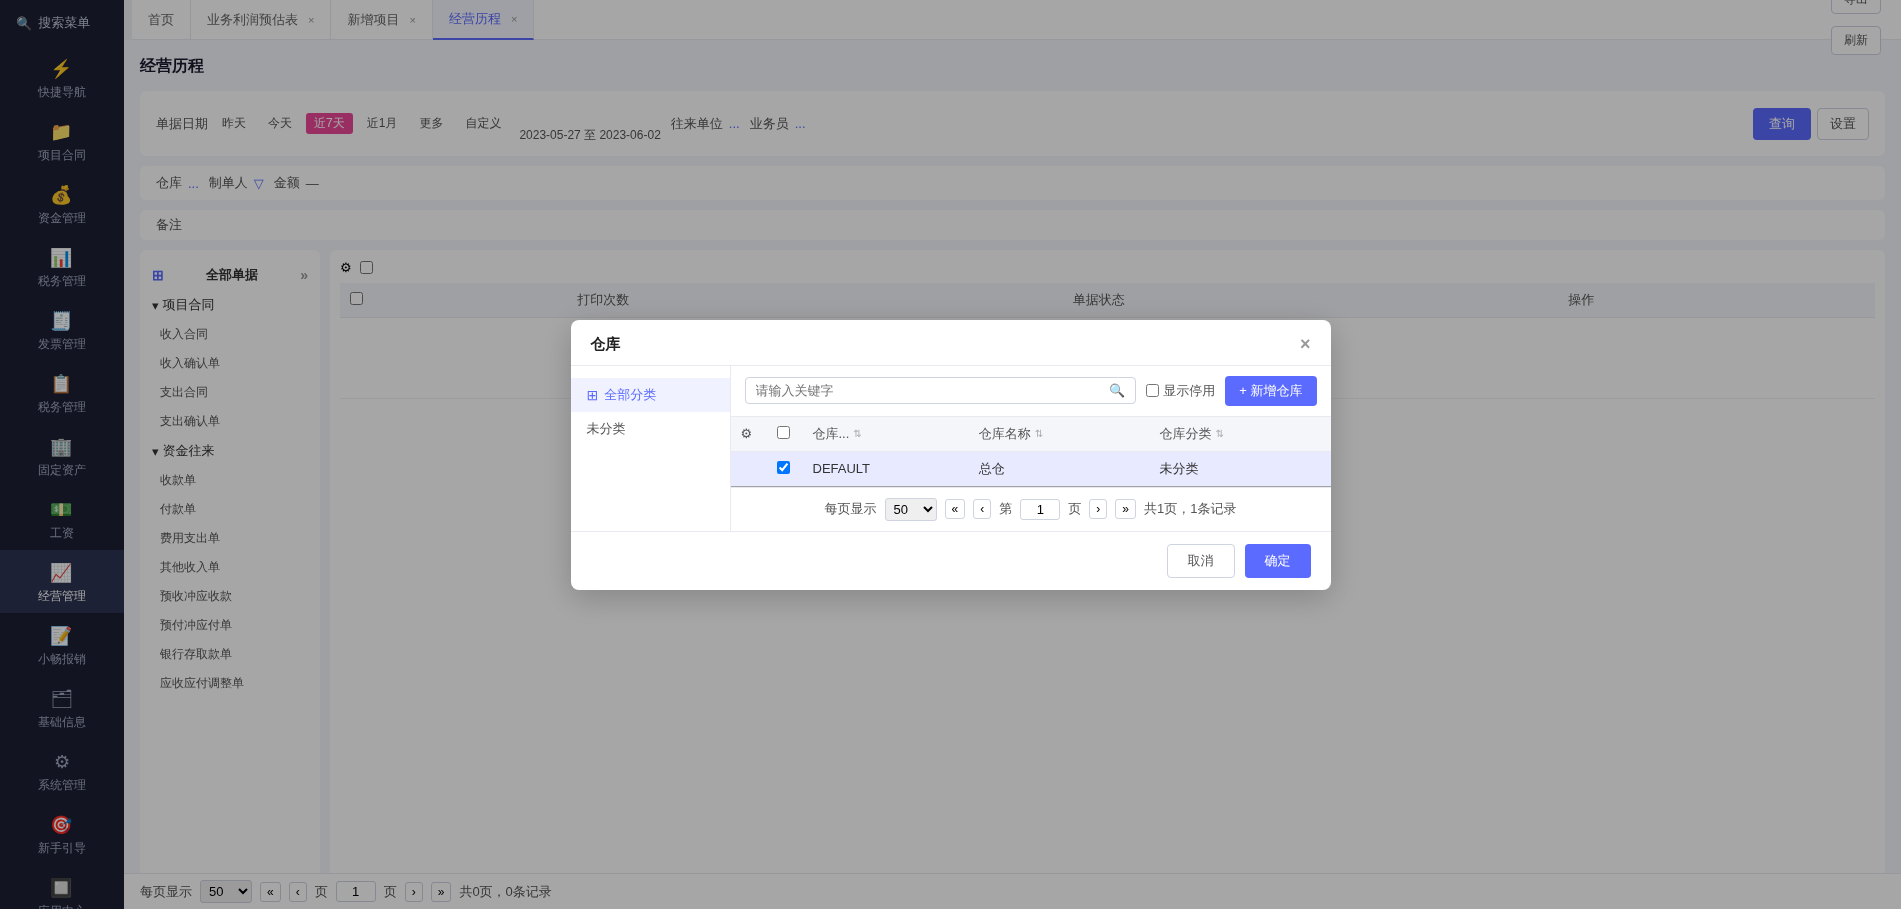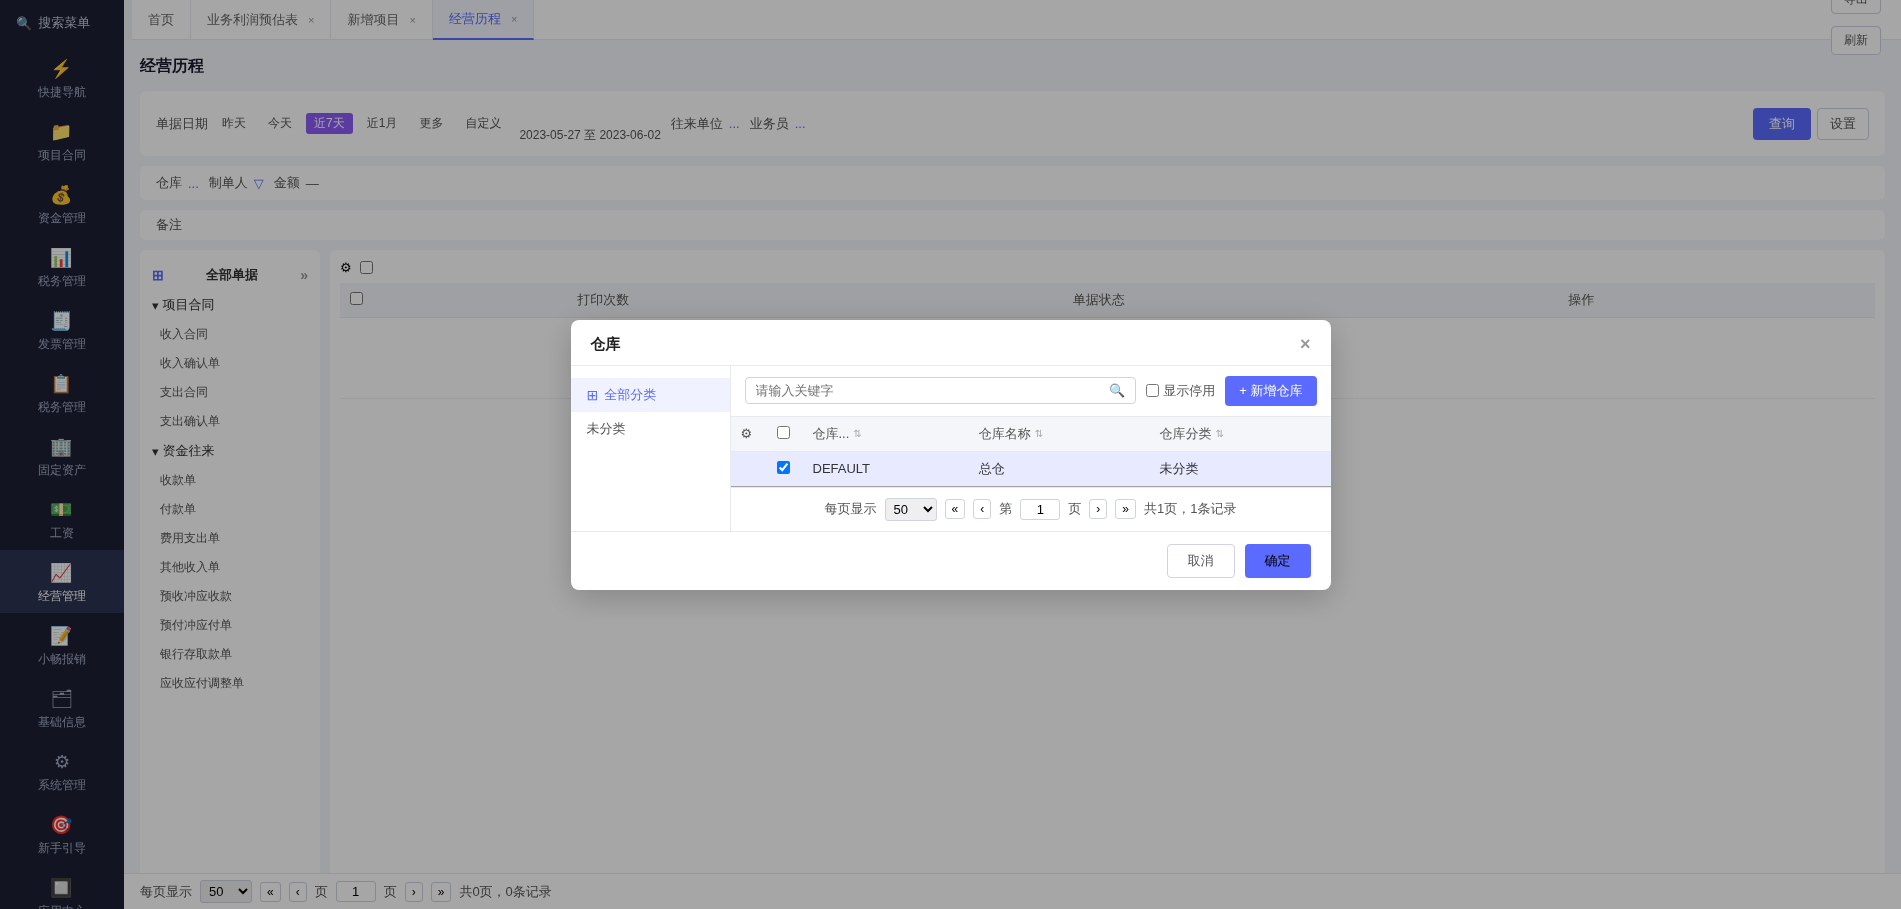--- a/index.html
+++ b/index.html
@@ -45,21 +45,21 @@
     .btn-export { background: #fff; border: 1px solid #d0d3e0; color: #555; padding: 5px 12px; border-radius: 4px; cursor: pointer; font-size: 12px; }
     .btn-refresh { background: #fff; border: 1px solid #d0d3e0; color: #555; padding: 5px 12px; border-radius: 4px; cursor: pointer; font-size: 12px; }
 
     .filter-bar {
       background: #fff; border-radius: 6px; padding: 12px 16px; margin-bottom: 10px;
       display: flex; flex-wrap: wrap; gap: 10px; align-items: center;
     }
     .filter-item { display: flex; align-items: center; gap: 6px; font-size: 13px; color: #555; }
     .filter-label { color: #555; white-space: nowrap; }
     .date-btn { padding: 2px 8px; border-radius: 3px; border: none; cursor: pointer; font-size: 12px; background: transparent; color: #555; }
-    .date-btn.active { background: #8b5cf6; color: #fff; border-radius: 3px; text-align: right; }
+    .date-btn.active { background: #ec4899; color: #fff; border-radius: 3px; text-align: right; }
     .filter-dots { color: #5b6bff; cursor: pointer; }
     .btn-query { background: #5b6bff; color: #fff; border: none; padding: 6px 16px; border-radius: 4px; cursor: pointer; font-size: 13px; }
     .btn-setting { background: #fff; border: 1px solid #d0d3e0; color: #555; padding: 6px 12px; border-radius: 4px; cursor: pointer; font-size: 13px; }
 
     
     .content-area { display: flex; gap: 10px; height: calc(100% - 120px); }
 
     
     .left-panel {
       width: 180px; background: #fff; border-radius: 6px; padding: 10px 0; flex-shrink: 0;
@@ -143,21 +143,21 @@
 
     .dialog-pagination {
       display: flex; align-items: center; justify-content: center; gap: 8px;
       padding: 10px 14px; border-top: 1px solid #e8eaf0; font-size: 13px; color: #555;
     }
 
     .dialog-footer {
       display: flex; justify-content: flex-end; gap: 10px; padding: 12px 20px; border-top: 1px solid #e8eaf0;
     }
     .btn-cancel { background: #fff; border: 1px solid #d0d3e0; color: #555; padding: 7px 20px; border-radius: 4px; cursor: pointer; font-size: 13px; }
-    .btn-confirm { background: #5b6bff; color: #000000; border: none; padding: 7px 20px; border-radius: 4px; cursor: pointer; font-size: 13px; }
+    .btn-confirm { background: #5b6bff; color: #ffffff; border: none; padding: 7px 20px; border-radius: 4px; cursor: pointer; font-size: 13px; }
 
     .sort-icon { color: #aaa; font-size: 10px; margin-left: 2px; }
     .col-sort { display: flex; align-items: center; gap: 2px; }
 
     select.page-size-select { border: 1px solid #d0d3e0; border-radius: 3px; padding: 2px 4px; font-size: 13px; }
   </style>
 </head>
 <body>
 
 <div class="sidebar">

